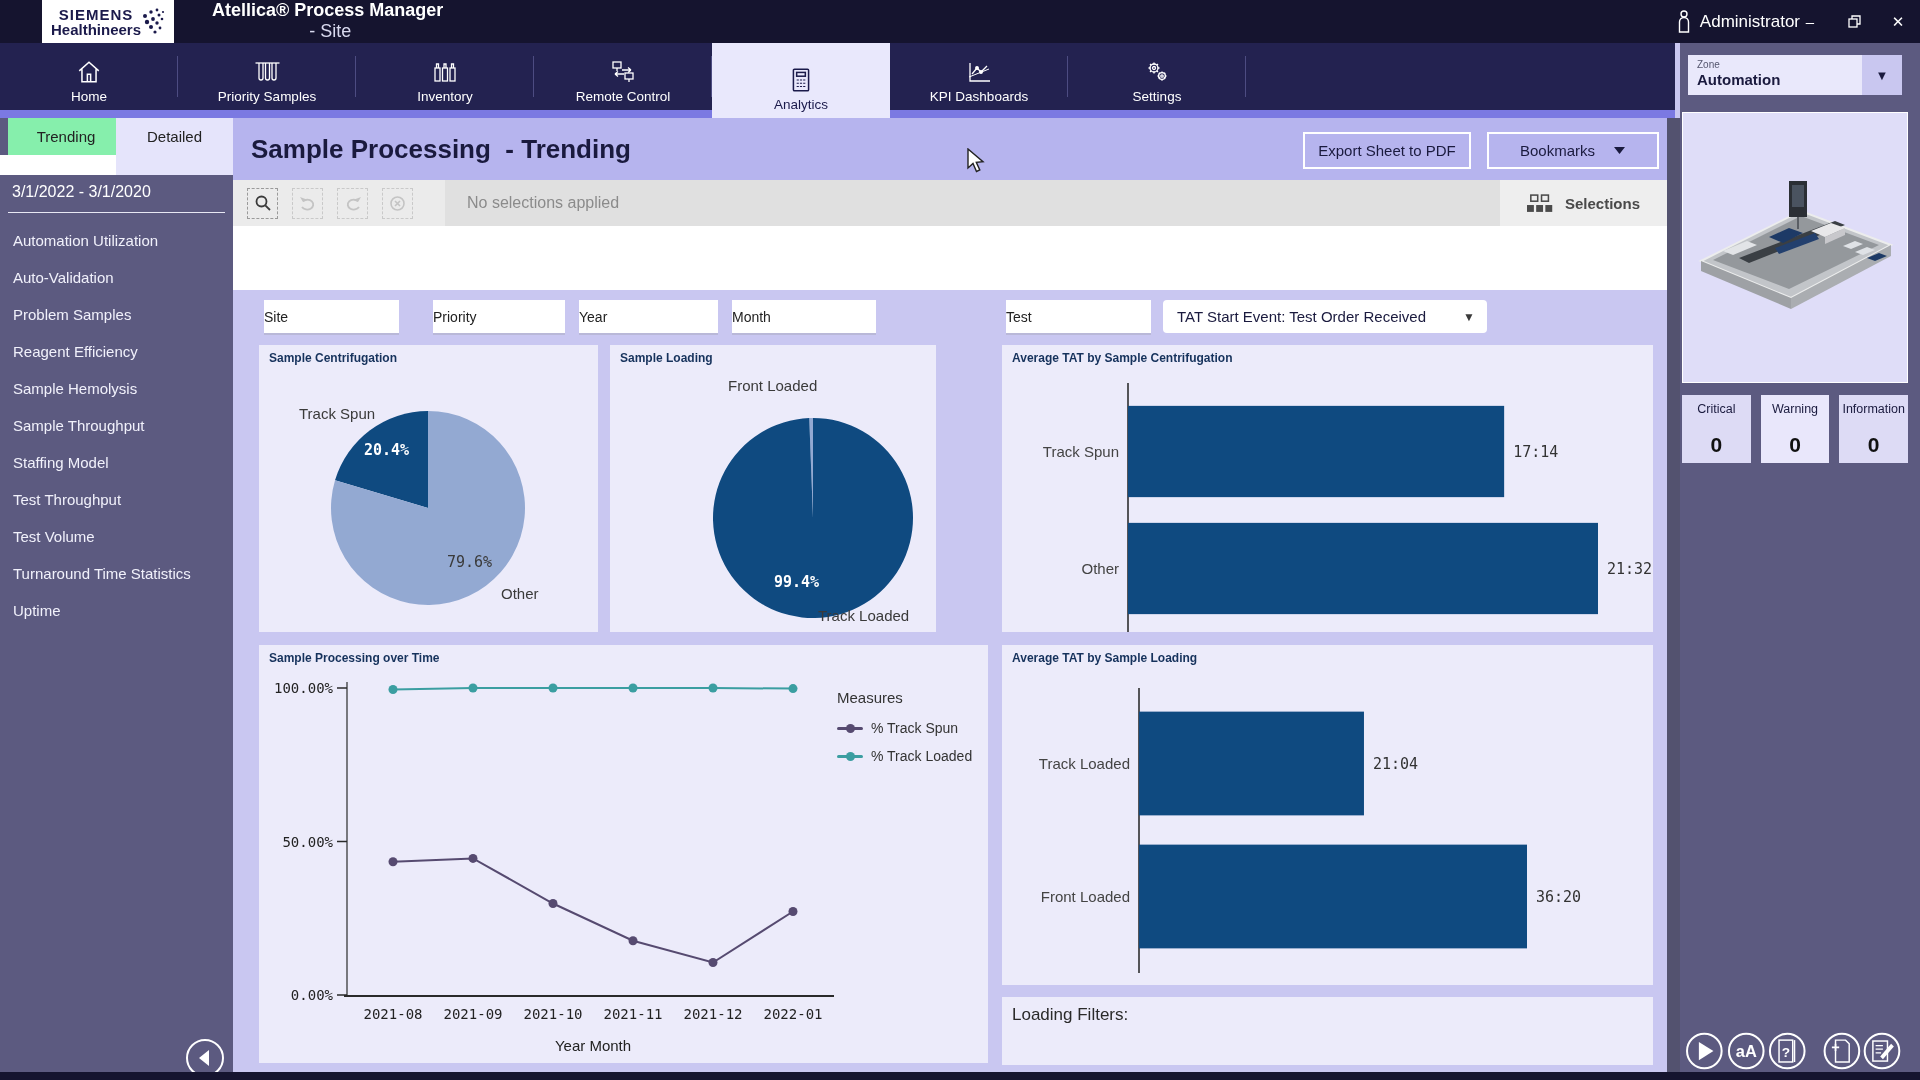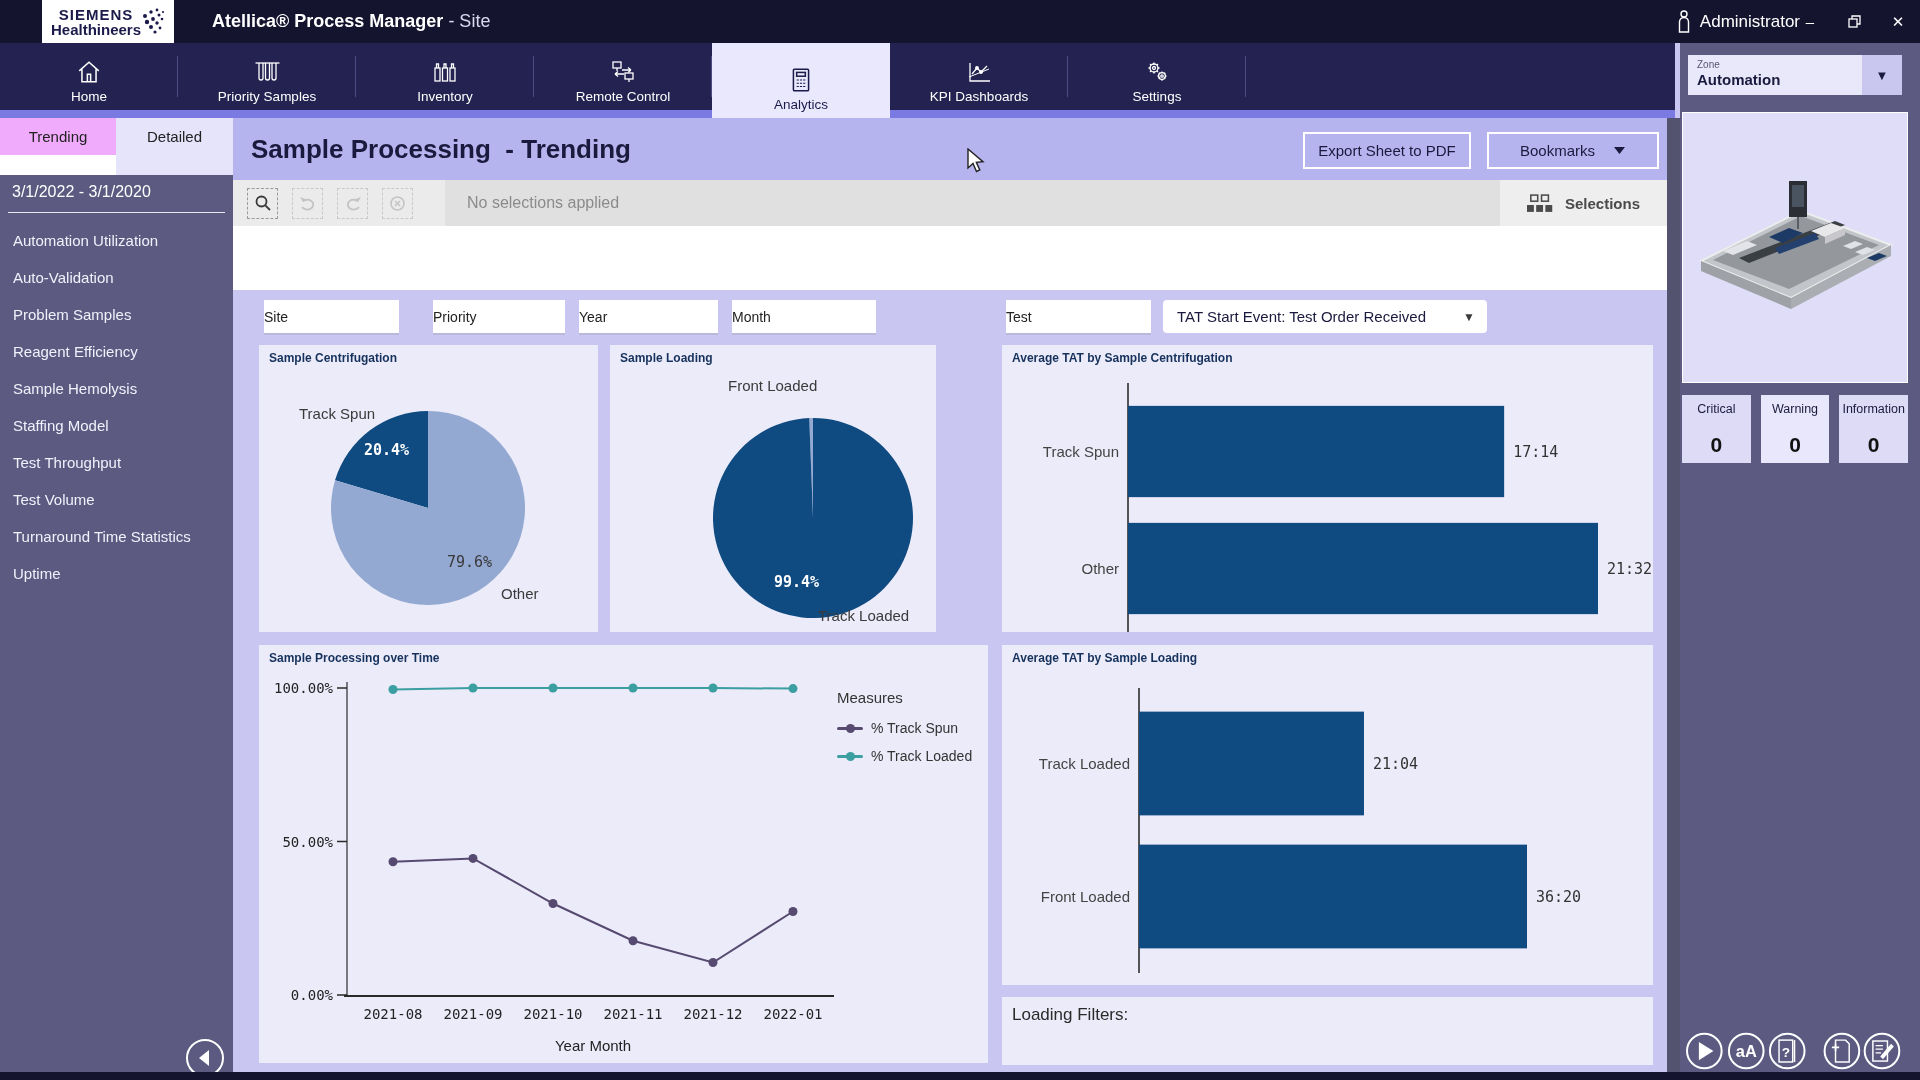--- a/index.html
+++ b/index.html
@@ -8,21 +8,21 @@
   .abs{position:absolute;}
   .mono{font-family:"DejaVu Sans Mono",monospace;}
 
   
   .titlebar{left:0;top:0;width:1920px;height:43px;background:#15142f;color:#fff;}
   .logo-box{left:42px;top:0;width:132px;height:43px;background:#fff;color:#1b1a4b;
             display:flex;align-items:center;justify-content:center;}
   .logo-text{text-align:center;line-height:1.0;font-weight:bold;}
   .logo-l1{font-size:15px;letter-spacing:1px;}
   .logo-l2{font-size:15px;}
-  .app-title{left:212px;top:0;height:43px;display:flex;align-items:center;font-size:18px;}
+  .app-title{left:212px;top:0;height:43px;display:flex;align-items:center;font-size:18px;flex-direction:column;}
   .app-title b{font-weight:bold;}
   .app-title .suffix{font-weight:normal;color:#d9daef;white-space:pre;}
   .user-area{right:120px;top:0;height:43px;display:flex;align-items:center;gap:9px;font-size:17px;}
   .win-controls{right:0;top:0;height:43px;display:flex;align-items:center;}
   .win-btn{width:44px;height:43px;display:flex;align-items:center;justify-content:center;
            color:#fff;font-size:15px;cursor:default;}
 
   
   .navbar{left:0;top:43px;width:1675px;height:67px;background:#232250;display:flex;}
   .nav-strip{left:0;top:110px;width:1675px;height:8px;background:#7b79e2;}
@@ -30,21 +30,21 @@
            align-items:center;justify-content:flex-end;padding-bottom:6px;box-sizing:border-box;color:#fff;}
   .nav-tab::after{content:'';position:absolute;right:0;top:13px;bottom:13px;width:1px;background:#4d4c82;}
   .nav-tab .nlabel{font-size:13.5px;margin-top:4px;}
   .nav-tab.active{background:#e9e8fc;color:#1b1a4b;height:75px;z-index:3;}
   .nav-tab.active::after{display:none;}
 
   
   .sidebar{left:0;top:118px;width:233px;height:954px;background:#5c5a80;}
   .side-tab{top:118px;height:37px;display:flex;align-items:center;justify-content:center;
             font-size:15px;color:#222;}
-  .side-tab-trending{left:0;width:116px;background:#f0abfc;}
+  .side-tab-trending{left:8px;width:116px;background:#86efac;}
   .side-tab-detailed{left:116px;width:117px;background:#e5e4fb;}
   .strip-white{left:0;top:155px;width:116px;height:20px;background:#fff;}
   .strip-lav{left:116px;top:155px;width:117px;height:20px;background:#e5e4fb;}
   .side-date{left:12px;top:183px;color:#fff;font-size:16px;}
   .side-hr{left:8px;top:212px;width:217px;height:1px;background:#e8e8f4;}
   .side-list{left:0;top:222px;width:233px;}
   .side-item{position:relative;height:37px;display:flex;align-items:center;padding-left:13px;
              box-sizing:border-box;width:229px;color:#f1f1fb;font-size:15px;}
   .side-item.selected{background:#8c8aef;color:#fff;}
   .collapse-btn{left:184px;top:1037px;width:42px;height:42px;}
@@ -255,20 +255,21 @@
   <div class="abs strip-white"></div>
   <div class="abs strip-lav"></div>
   <div class="abs side-date">3/1/2022 - 3/1/2020</div>
   <div class="abs side-hr"></div>
   <div class="abs side-list" id="side-list">
       <div class="side-item">Automation Utilization</div>
       <div class="side-item">Auto-Validation</div>
       <div class="side-item">Problem Samples</div>
       <div class="side-item">Reagent Efficiency</div>
       <div class="side-item">Sample Hemolysis</div>
+      <div class="side-item">Sample Throughput</div>
       <div class="side-item">Staffing Model</div>
       <div class="side-item">Test Throughput</div>
       <div class="side-item">Test Volume</div>
       <div class="side-item">Turnaround Time Statistics</div>
       <div class="side-item">Uptime</div>
     </div>
   <div class="abs collapse-btn">
     <svg width="42" height="42" viewBox="0 0 42 42">
         <circle cx="21" cy="21" r="18" fill="none" stroke="#fff" stroke-width="2"></circle>
         <path d="M25 13 L15 21 L25 29 Z" fill="#fff"></path>

